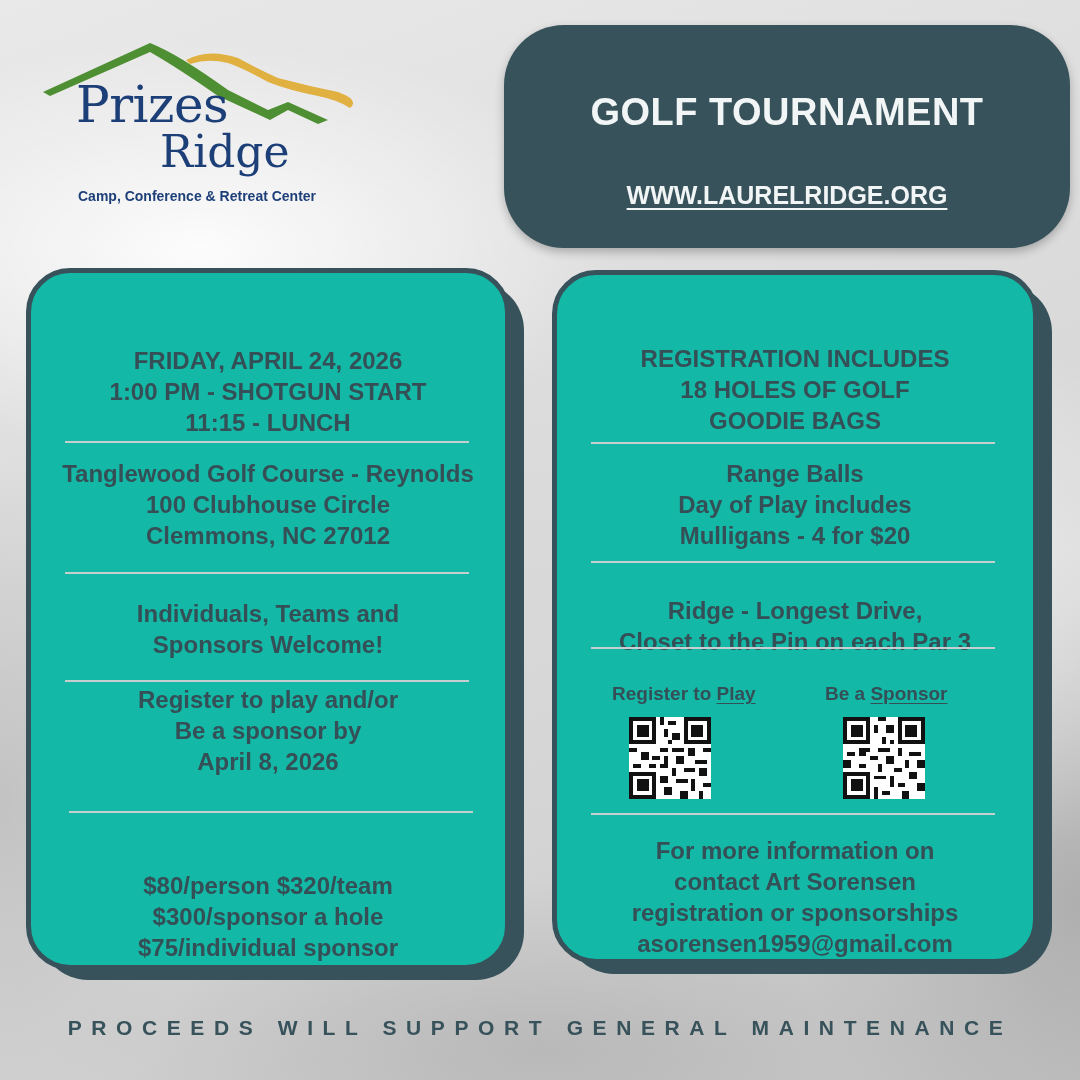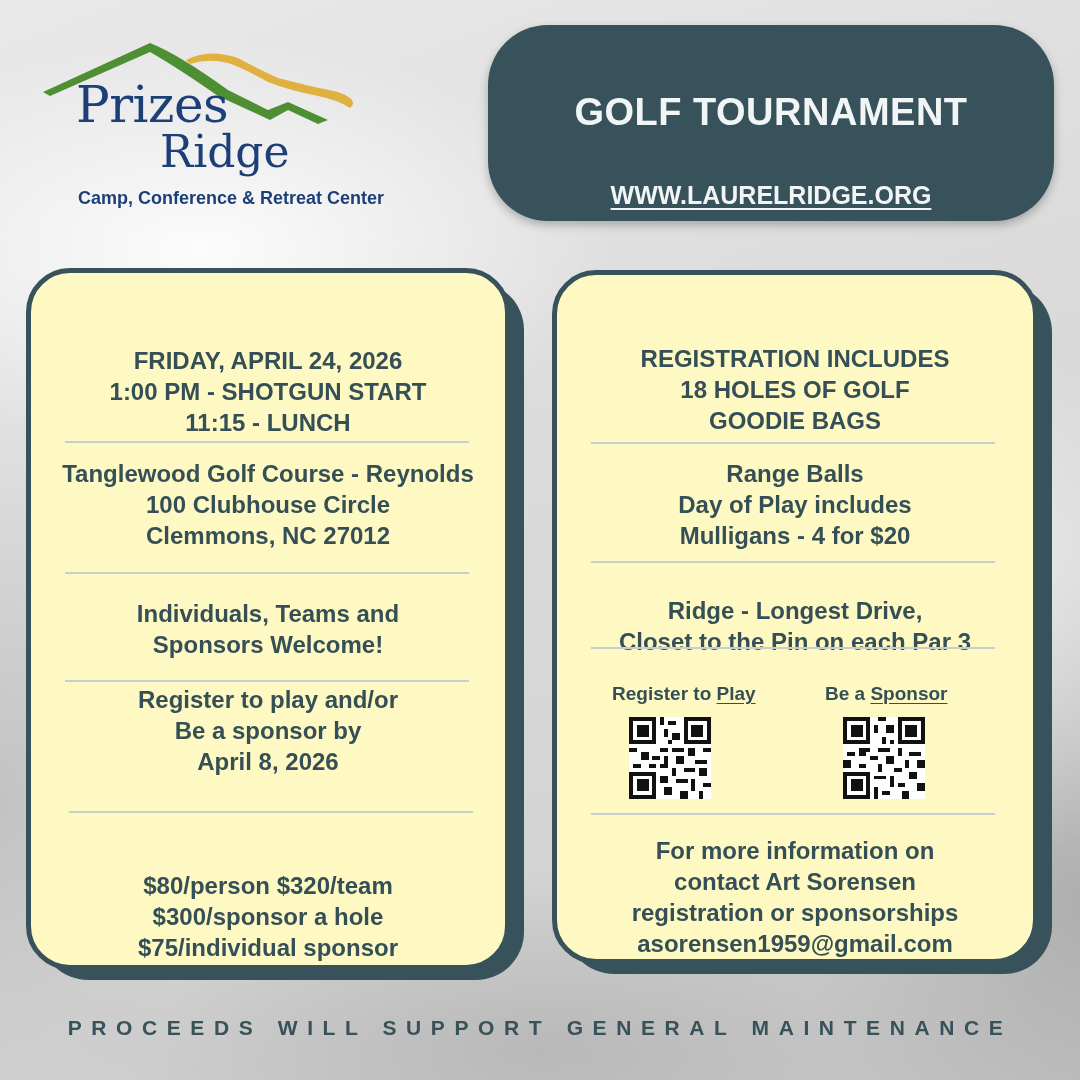--- a/index.html
+++ b/index.html
@@ -25,46 +25,46 @@
     font-family: "DejaVu Serif", "Liberation Serif", serif;
     font-size: 50px; color: #1d3f78; letter-spacing: -0.5px; line-height: 1;
   }
   .logo-ridge {
     position: absolute; left: 122px; top: 100px;
     font-family: "DejaVu Serif", "Liberation Serif", serif;
     font-size: 44px; color: #1d3f78; line-height: 1;
   }
   .logo-tagline {
     position: absolute; left: 40px; top: 158px;
-    font-size: 18px; font-weight: bold; color: #1d3f78; white-space: nowrap;
+    font-size: 14px; font-weight: bold; color: #1d3f78; white-space: nowrap;
   }
 
   
   .header-pill {
-    position: absolute; left: 488px; top: 25px; width: 566px; height: 196px;
+    position: absolute; left: 504px; top: 25px; width: 566px; height: 223px;
     background: #37525a; border-radius: 60px;
     box-shadow: 0 4px 10px rgba(0,0,0,0.25);
     color: #f1f5f6; text-align: center;
   }
   .header-title {
     position: absolute; left: 0; right: 0; top: 66px;
     font-size: 38px; font-weight: bold; letter-spacing: 0.5px;
   }
   .header-url {
     position: absolute; left: 0; right: 0; top: 156px;
     font-size: 25px; font-weight: bold; text-decoration: underline;
     text-underline-offset: 4px; color: #f1f5f6;
   }
 
   
   .card-back {
     position: absolute; background: #37525a; border-radius: 48px;
   }
   .card {
-    position: absolute; background: #fef9c3; border: 5px solid #37525a;
+    position: absolute; background: #14b8a6; border: 5px solid #37525a;
     border-radius: 44px; text-align: center;
   }
   .card .block { position: absolute; left: 0; right: 0; font-weight: bold; color: #354f57; }
   .divider {
     position: absolute; height: 2px; background: #c6ced0;
   }
   .t24 { font-size: 24px; line-height: 31px; }
 
   
   .qr-label { position: absolute; font-size: 19px; font-weight: bold; color: #354f57; white-space: nowrap; }

